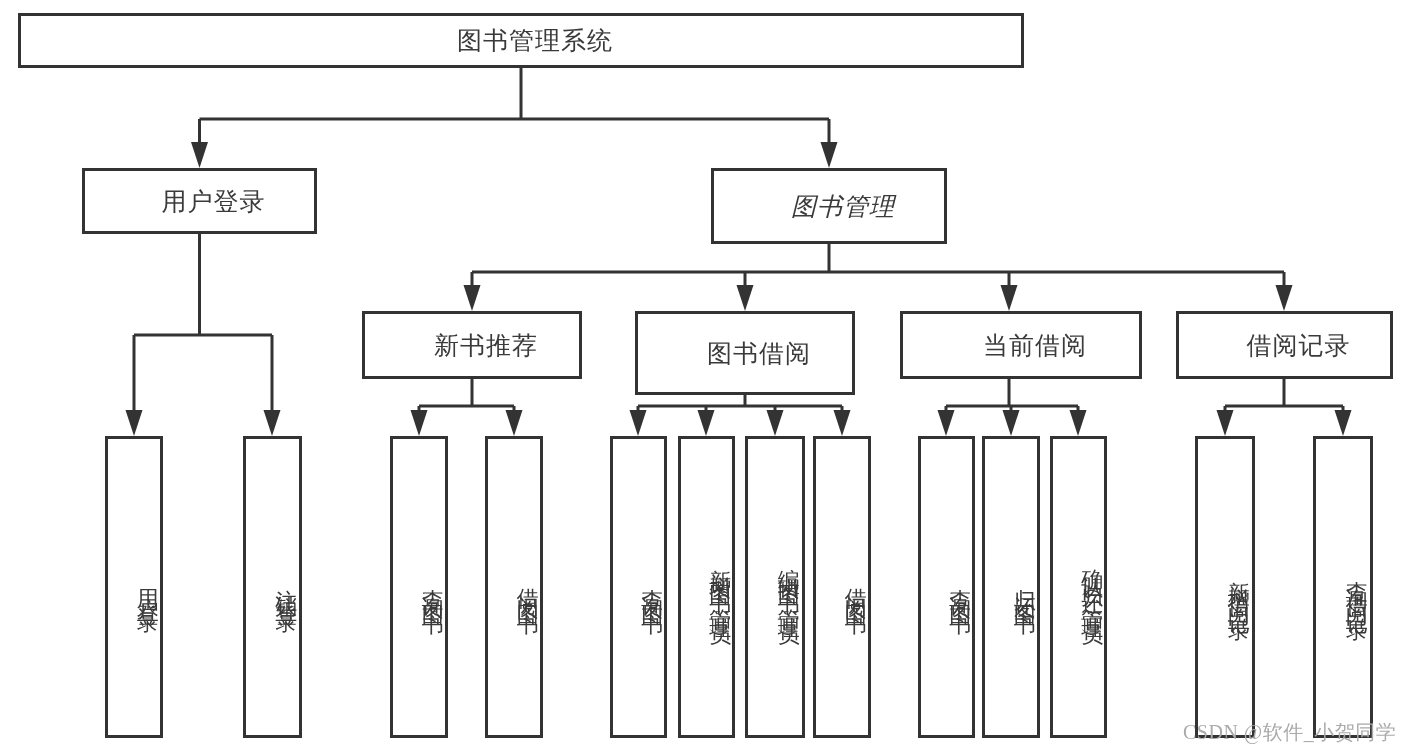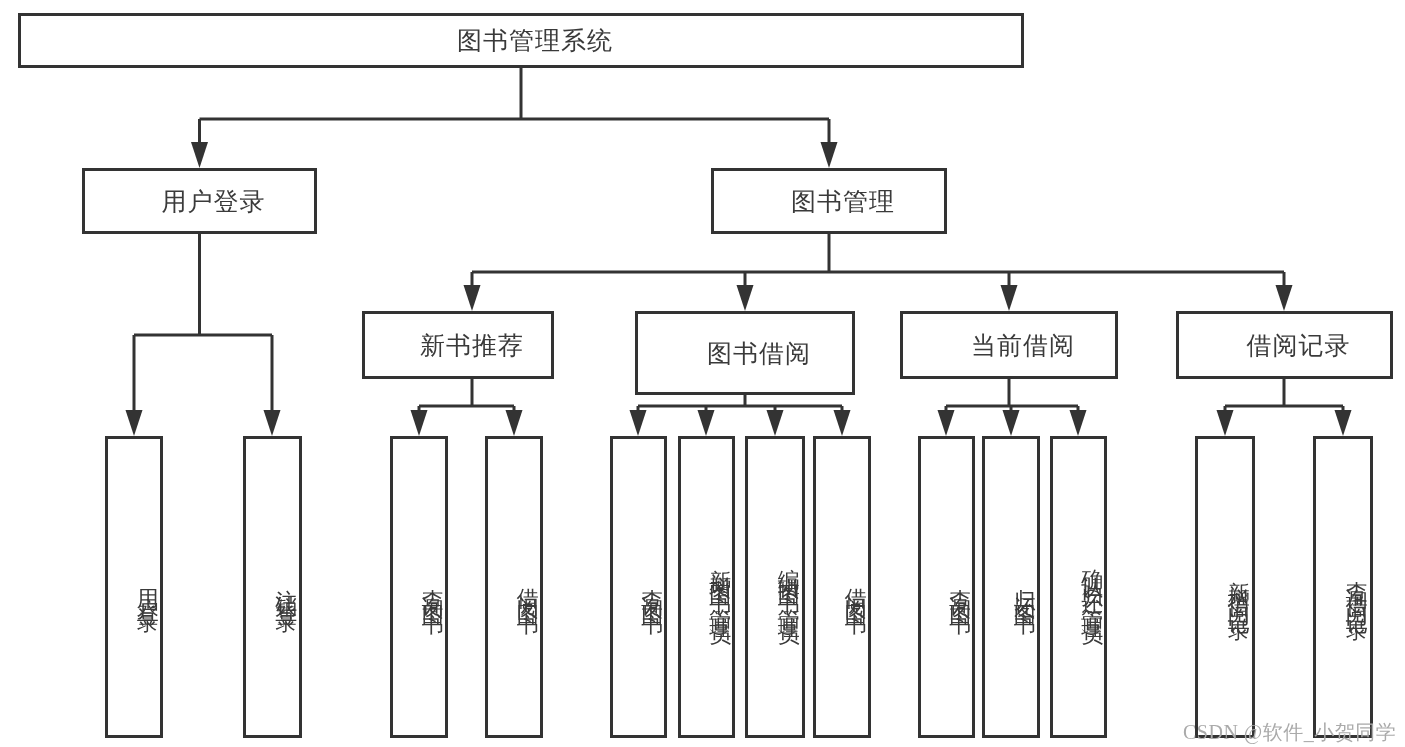--- a/index.html
+++ b/index.html
@@ -39,24 +39,24 @@
     font-size:20px;
     color:#aaaaaa;
     z-index:5;
     white-space:nowrap;
     letter-spacing:0.5px;
     font-family:Liberation Serif, serif;
   }
   
   .n-root{left:18px;top:13px;width:1006px;height:55px;}
   .n-user-login{left:82px;top:168px;width:235px;height:66px;}
-  .n-book-mgmt{left:711px;top:168px;width:236px;height:66px;}
-  .n-new-book{left:362px;top:311px;width:192px;height:68px;}
+  .n-book-mgmt{left:711px;top:168px;width:236px;height:76px;font-style:italic;}
+  .n-new-book{left:362px;top:311px;width:220px;height:68px;}
   .n-book-borrow{left:635px;top:311px;width:220px;height:84px;}
-  .n-current-borrow{left:900px;top:311px;width:218px;height:68px;}
+  .n-current-borrow{left:900px;top:311px;width:242px;height:68px;}
   .n-borrow-records{left:1176px;top:311px;width:217px;height:68px;}
   .lf{top:436px;height:302px;}
   .lf1{left:105px;width:58px;}
   .lf2{left:243px;width:59px;}
   .lf3{left:390px;width:58px;}
   .lf4{left:485px;width:58px;}
   .lf5{left:610px;width:57px;}
   .lf6{left:678px;width:57px;}
   .lf7{left:745px;width:60px;}
   .lf8{left:813px;width:58px;}

